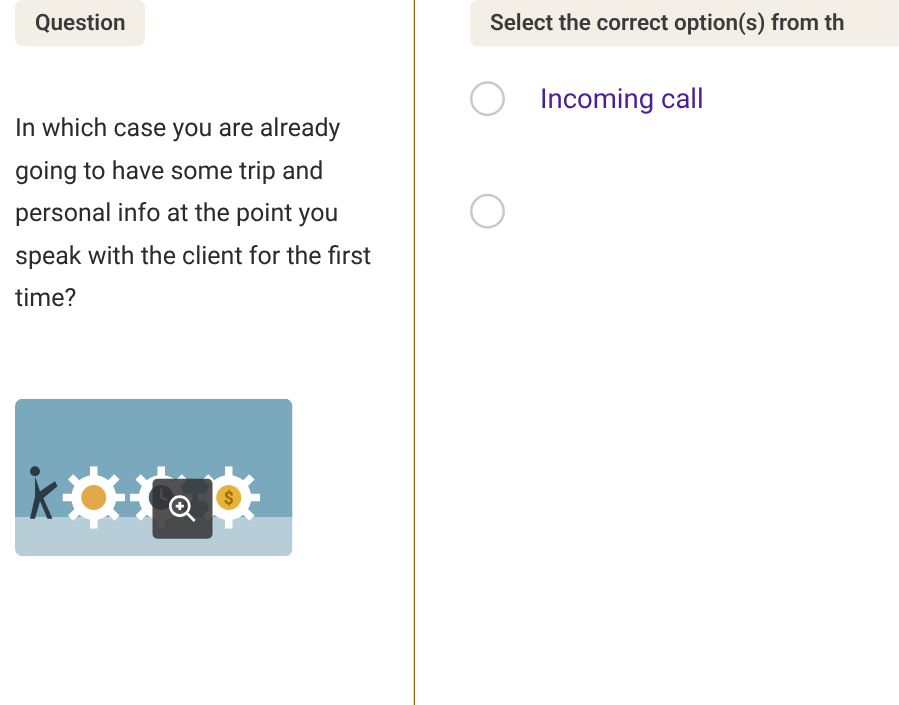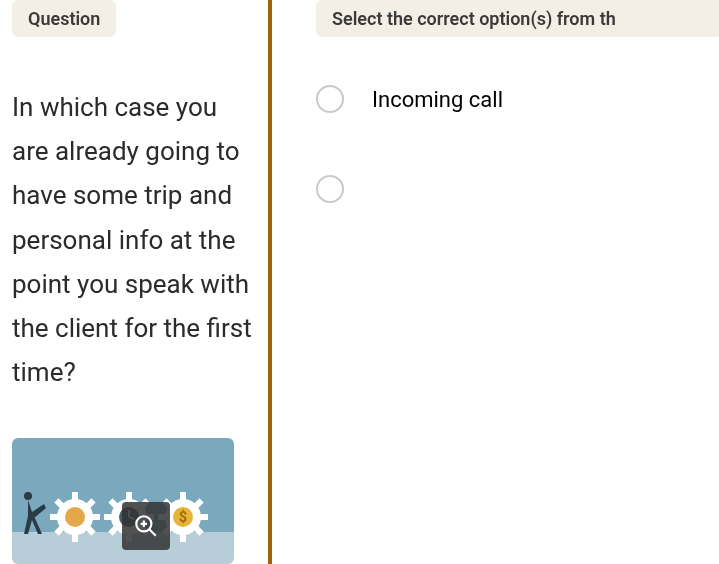--- a/index.html
+++ b/index.html
@@ -5,23 +5,23 @@
     * { margin: 0; padding: 0; box-sizing: border-box; }
     body {
       font-family: -apple-system, BlinkMacSystemFont, "Segoe UI", Roboto, "Helvetica Neue", Arial, sans-serif;
       background: #fff;
       width: 719px;
       height: 564px;
       overflow: hidden;
       display: flex;
     }
     .left-panel {
-      width: 272px;
+      width: 332px;
       padding: 0 12px;
-      border-right: 4px solid #a16207;
+      border-right: 1px solid #a16207;
     }
     .right-panel {
       flex: 1;
       padding-left: 44px;
     }
     .badge {
       display: inline-block;
       background: #f3efe6;
       color: #3a3a3a;
       font-weight: 600;
@@ -31,28 +31,28 @@
       margin-bottom: 48px;
     }
     .right-badge {
       display: block;
       background: #f3efe6;
       color: #3a3a3a;
       font-weight: 600;
       font-size: 18px;
       padding: 8px 16px;
       border-radius: 6px 0 0 6px;
-      margin-bottom: 48px;
+      margin-bottom: 28px;
       white-space: nowrap;
     }
     .question-text {
-      font-size: 26px;
+      font-size: 20px;
       line-height: 1.7;
       color: #2b2b2b;
-      margin-bottom: 44px;
+      margin-bottom: 64px;
     }
     .thumb-wrap {
       position: relative;
       width: 222px;
       height: 126px;
       border-radius: 6px;
       overflow: hidden;
     }
     .thumb-bg {
       position: absolute;
@@ -104,21 +104,21 @@
     }
     .radio {
       width: 28px;
       height: 28px;
       border: 2px solid #c9c9c9;
       border-radius: 50%;
       flex-shrink: 0;
     }
     .option-label {
       font-size: 22px;
-      color: #000000;
+      color: #4c1d95;
     }
   </style>
 </head>
 <body>
 
 <div class="left-panel">
   <div class="badge">Question</div>
   <div class="question-text">In which case you are already going to have some trip and personal info at the point you speak with the client for the first time?</div>
 
   <div class="thumb-wrap">

